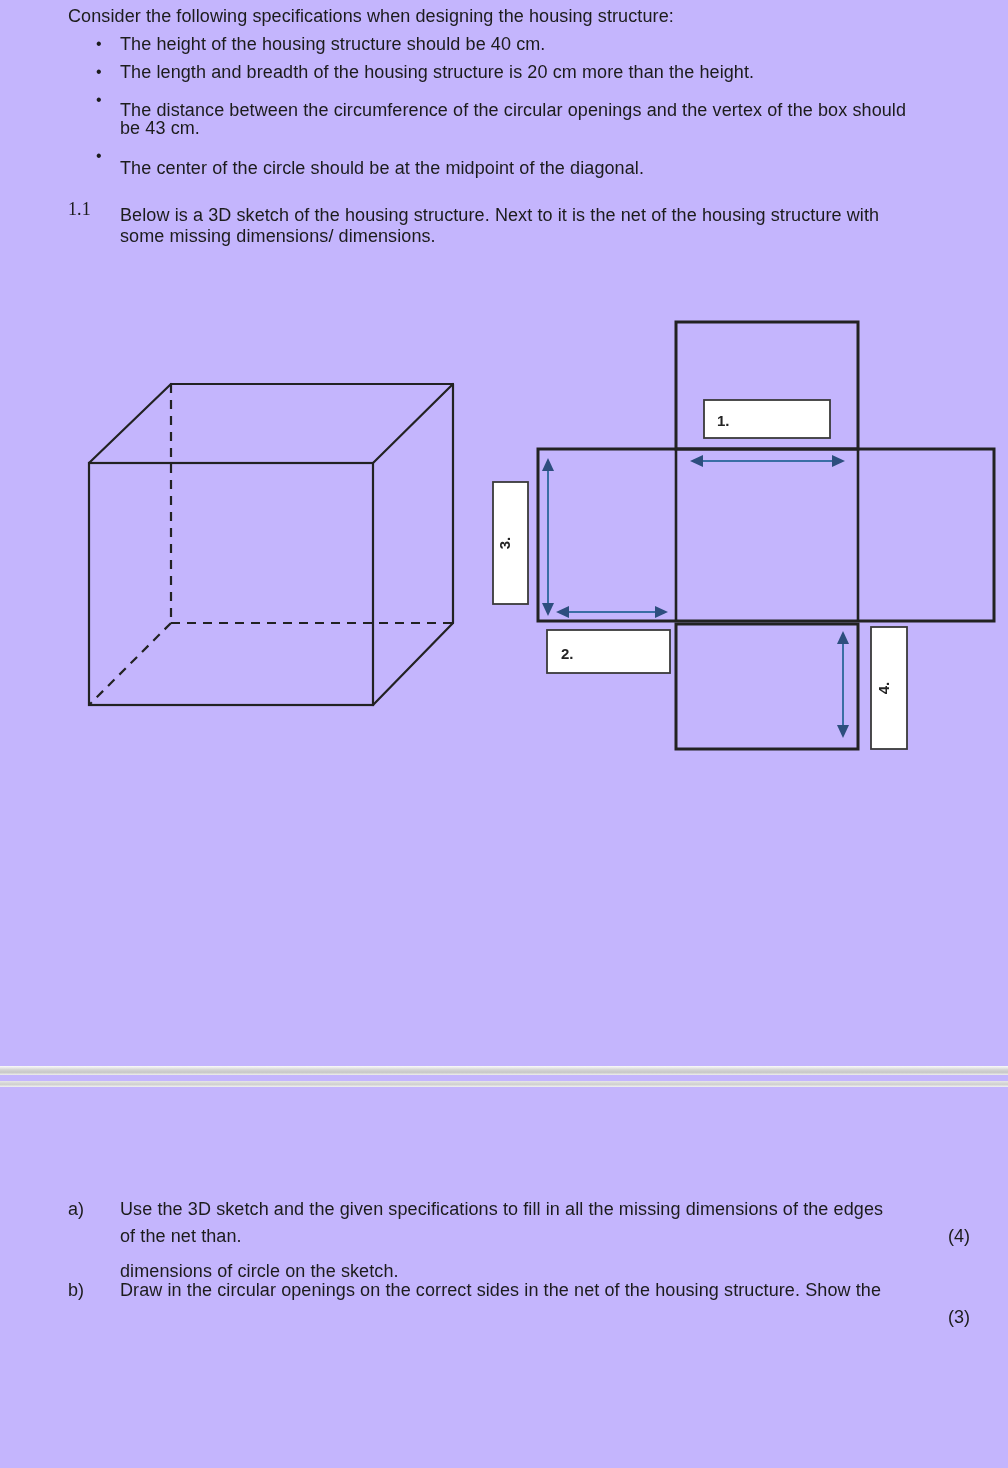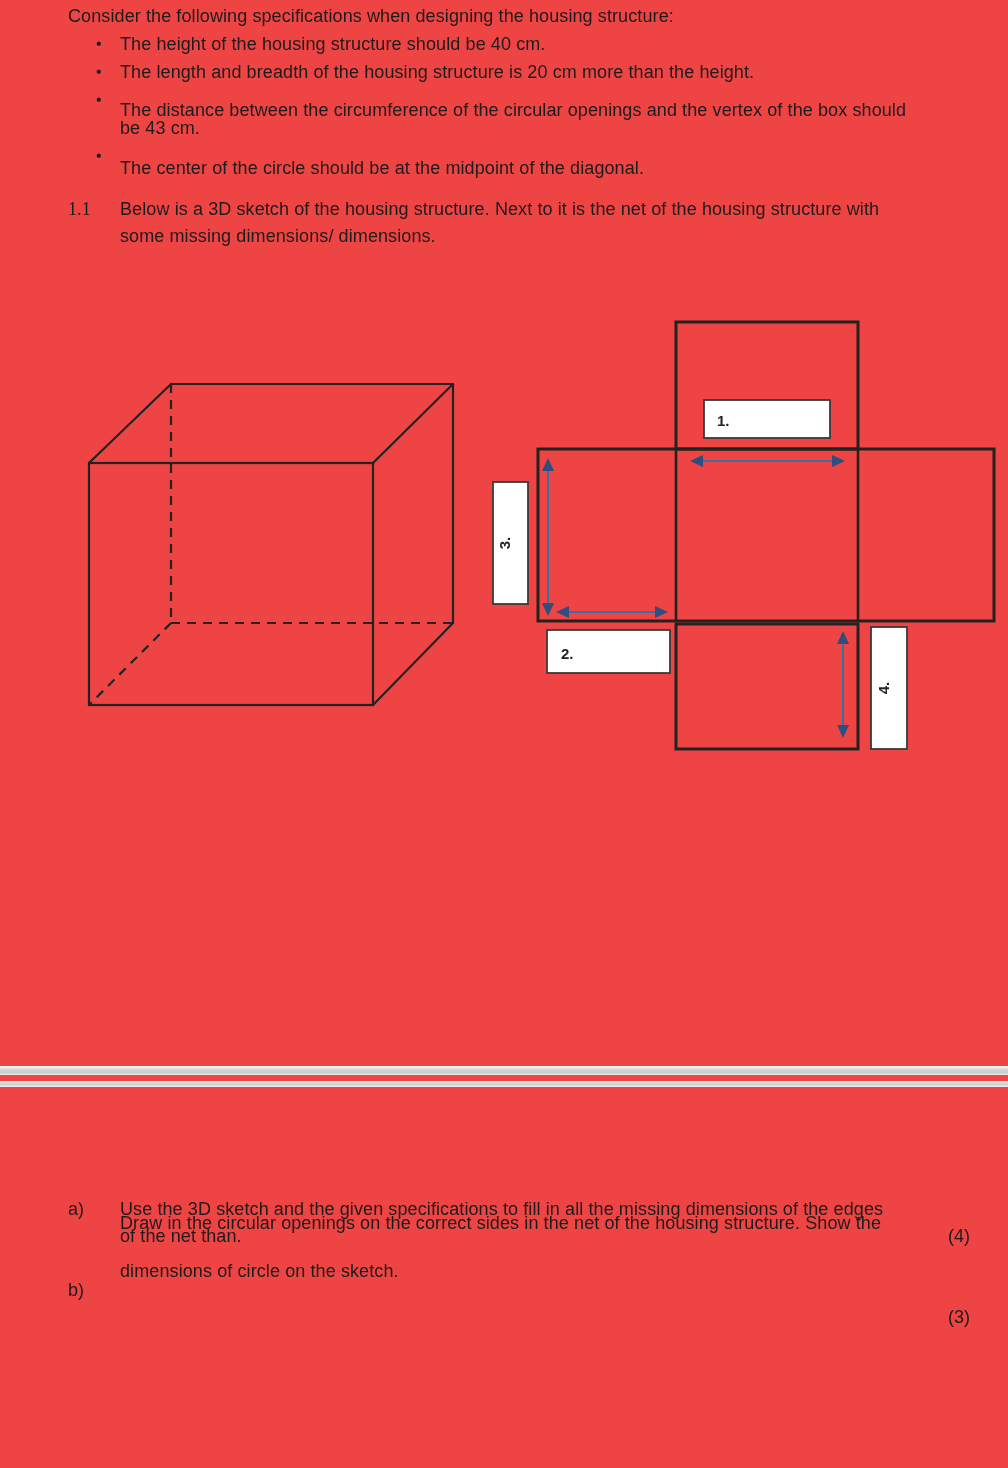--- a/index.html
+++ b/index.html
@@ -91,39 +91,39 @@
   .divider-band-2 {
     position: absolute;
     left: 0; top: 1081px;
     width: 1008px; height: 6px;
     background: linear-gradient(180deg, #e6e6e6 0%, #cecece 55%, #f1f1f1 100%);
   }
 </style>
 </head>
 <body>
 
-<div id="page" style="background: #ef4444; color: rgb(28, 28, 28);">
+<div id="page" style="background: #c4b5fd; color: rgb(28, 28, 28);">
 
   <div class="txt" style="left:68px; top:5px;">Consider the following specifications when designing the housing structure:</div>
 
   <div class="bullet-dot" style="left:96px; top:33px;">•</div>
   <div class="txt body-col" style="top:33px;">The height of the housing structure should be 40 cm.</div>
 
   <div class="bullet-dot" style="left:96px; top:61px;">•</div>
   <div class="txt body-col" style="top:61px;">The length and breadth of the housing structure is 20 cm more than the height.</div>
 
   <div class="bullet-dot" style="left:96px; top:89px;">•</div>
   <div class="txt body-col" style="top:89px;margin-top:10px;">The distance between the circumference of the circular openings and the vertex of the box should</div>
   <div class="txt body-col" style="top:117px;">be 43 cm.</div>
 
   <div class="bullet-dot" style="left:96px; top:145px;">•</div>
   <div class="txt body-col" style="top:157px;">The center of the circle should be at the midpoint of the diagonal.</div>
 
   <div class="txt num-col" style="top:198px;font-family:Liberation Serif, serif;">1.1</div>
-  <div class="txt body-col" style="top:198px;">Below is a 3D sketch of the housing structure. Next to it is the net of the housing structure with</div>
+  <div class="txt body-col" style="top:204px;">Below is a 3D sketch of the housing structure. Next to it is the net of the housing structure with</div>
   <div class="txt body-col" style="top:225px;">some missing dimensions/ dimensions.</div>
 
   <svg style="left:70px; top:370px;" width="400" height="350" viewBox="0 0 400 350">
     <rect class="cube-solid" x="19" y="93" width="284" height="242"></rect>
     <line class="cube-solid" x1="19" y1="93" x2="101" y2="14"></line>
     <line class="cube-solid" x1="303" y1="93" x2="383" y2="14"></line>
     <line class="cube-solid" x1="101" y1="14" x2="383" y2="14"></line>
     <line class="cube-solid" x1="383" y1="14" x2="383" y2="253"></line>
     <line class="cube-solid" x1="383" y1="253" x2="303" y2="335"></line>
     <line class="cube-dashed" x1="101" y1="14" x2="101" y2="253"></line>
@@ -180,17 +180,17 @@
 
   <div class="divider-band-1"></div>
   <div class="divider-band-2"></div>
 
   <div class="txt num-col" style="top:1198px;">a)</div>
   <div class="txt body-col" style="top:1198px;">Use the 3D sketch and the given specifications to fill in all the missing dimensions of the edges</div>
   <div class="txt body-col" style="top:1225px;">of the net than.</div>
   <div class="marks" style="top:1225px;">(4)</div>
 
   <div class="txt num-col" style="top:1279px;">b)</div>
-  <div class="txt body-col" style="top:1212px;">Draw in the circular openings on the correct sides in the net of the housing structure. Show the</div>
+  <div class="txt body-col" style="top:1279px;">Draw in the circular openings on the correct sides in the net of the housing structure. Show the</div>
   <div class="txt body-col" style="top:1260px;">dimensions of circle on the sketch.</div>
   <div class="marks" style="top:1306px;">(3)</div>
 
 </div>
 
 </body></html>

